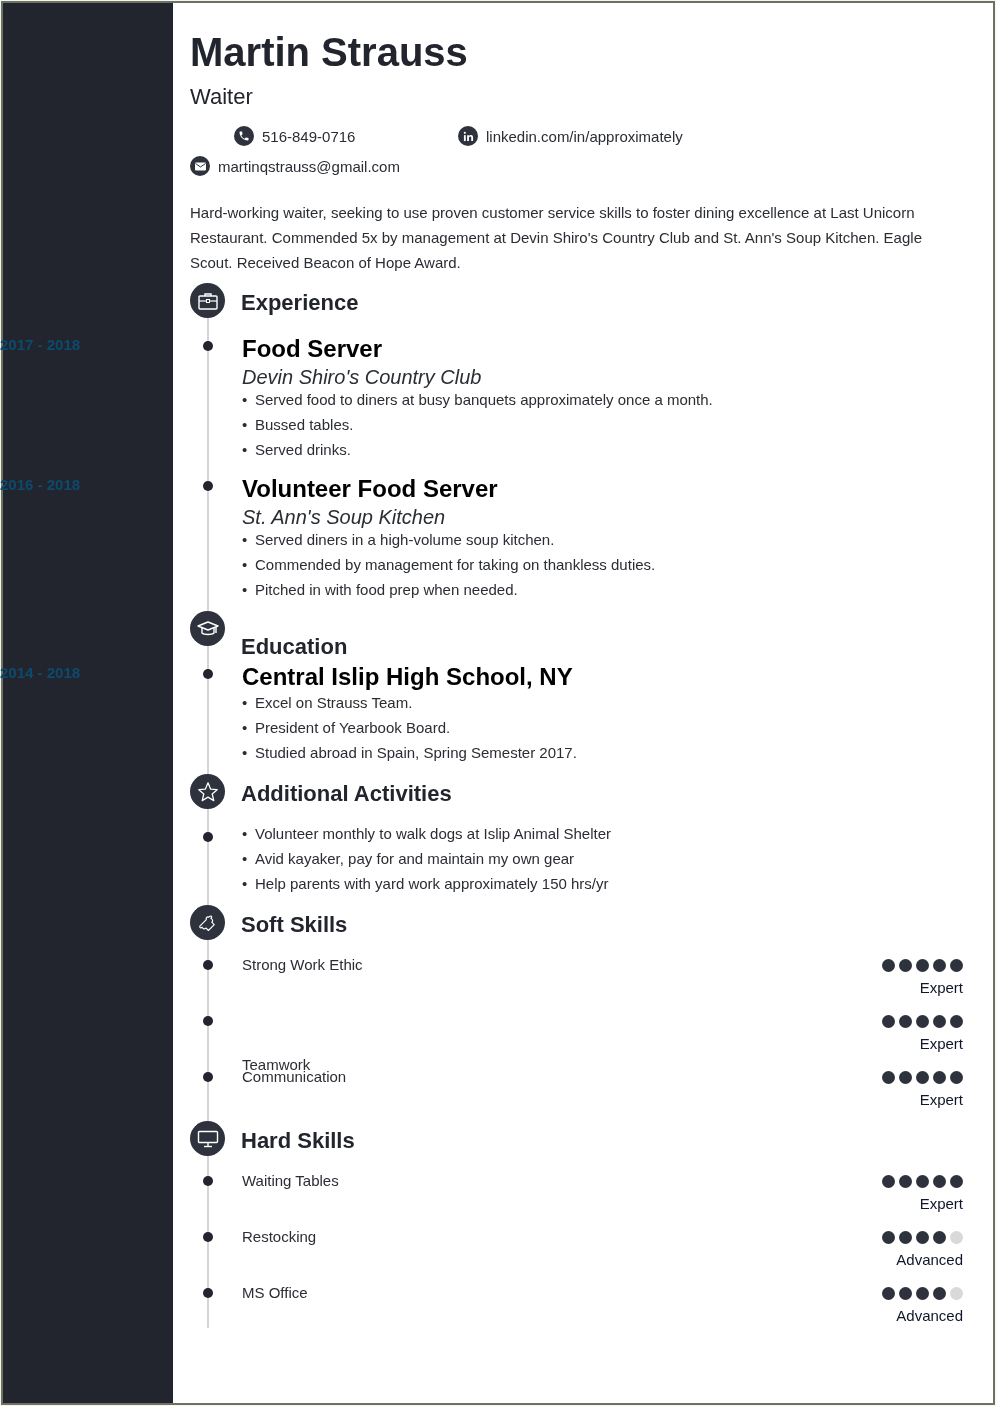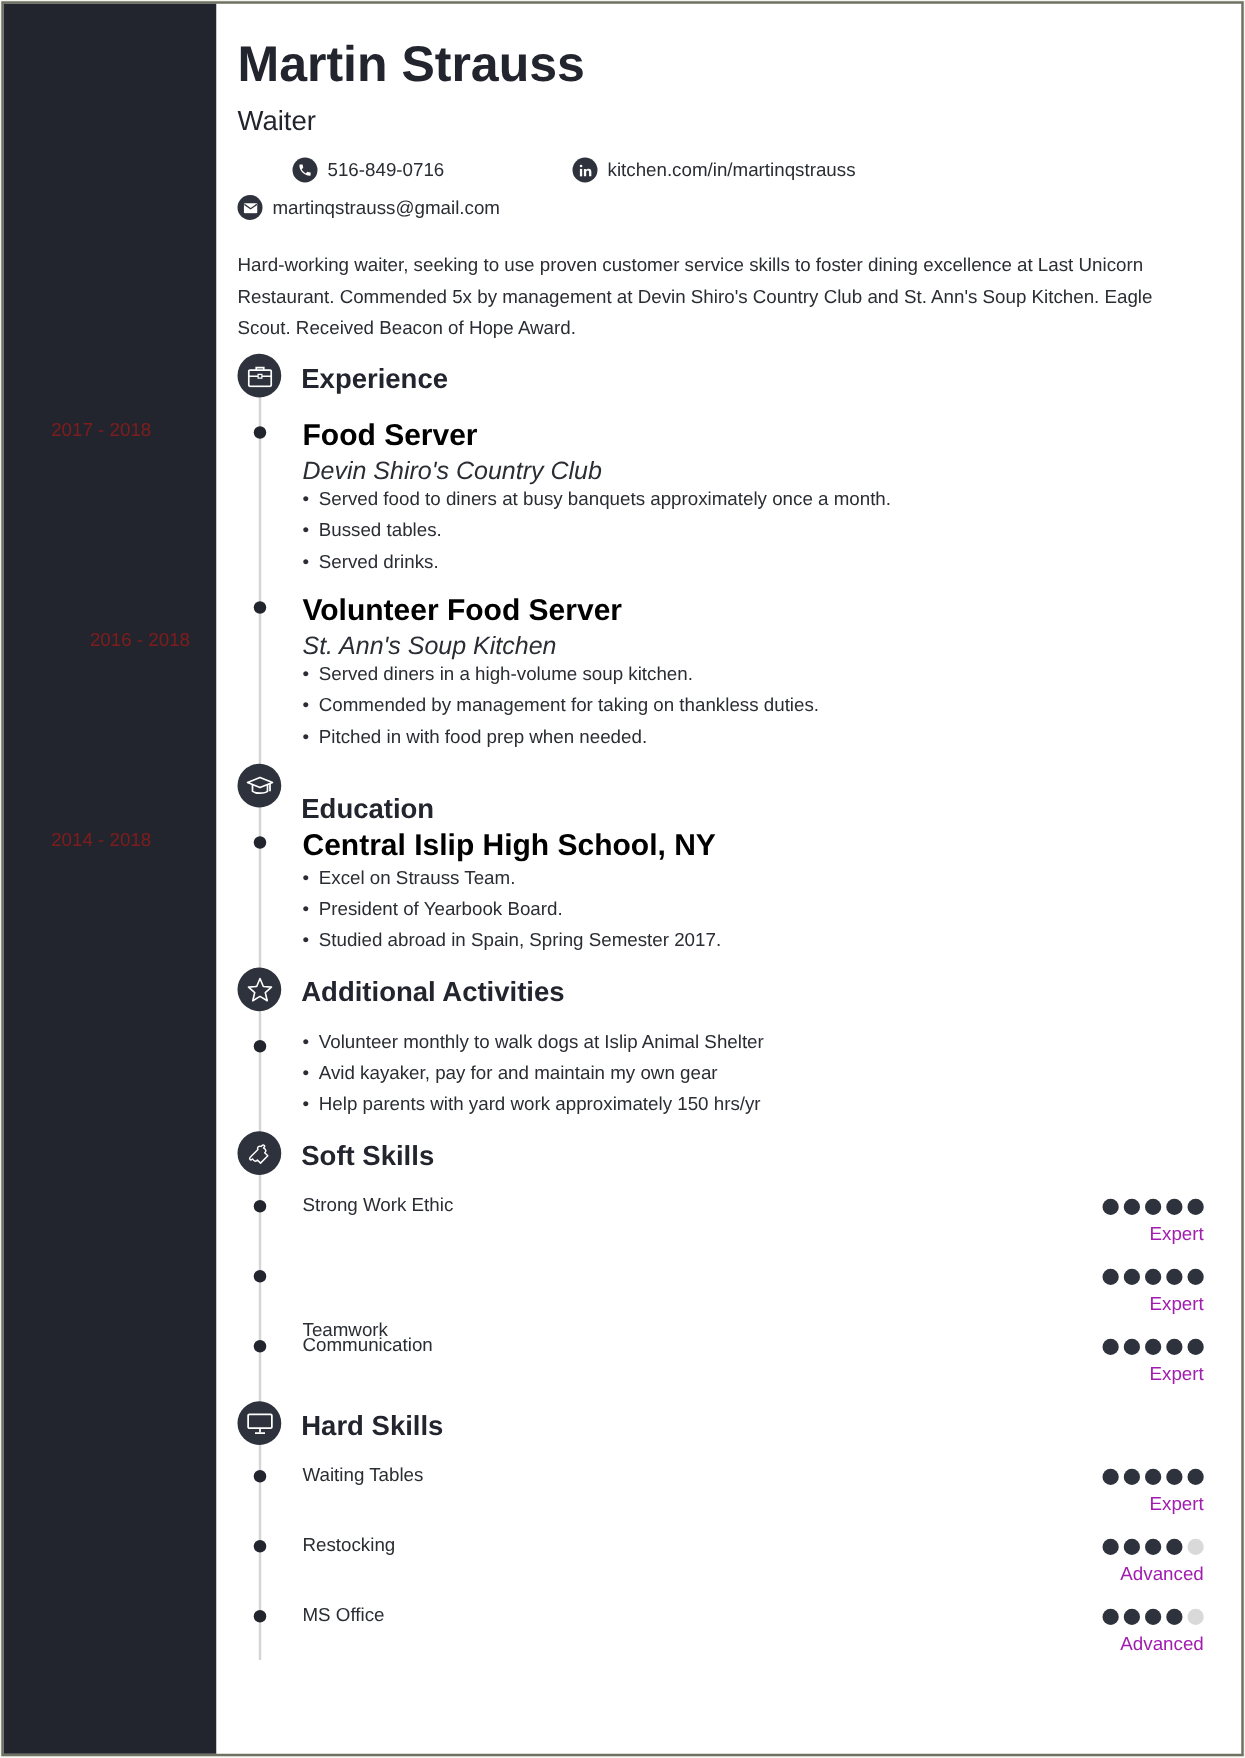--- a/index.html
+++ b/index.html
@@ -10,30 +10,30 @@
     .main { position: absolute; left: 190px; top: 0; width: 780px; }
     .name { position: absolute; top: 30px; left: 0; font-size: 40px; font-weight: bold; color: #22252d; letter-spacing: 0px; }
     .role { position: absolute; top: 84px; left: 0; font-size: 22px; color: #22252d; }
     .contact { position: absolute; display: flex; align-items: center; font-size: 15px; color: #2a2d33; }
     .cicon { width: 20px; height: 20px; border-radius: 50%; background: #2e323c; margin-right: 8px; display: flex; align-items: center; justify-content: center; }
     .summary { position: absolute; top: 200px; left: 0; width: 750px; font-size: 15px; line-height: 25px; color: #2a2d33; }
     .timeline-line { position: absolute; left: 207px; width: 2px; background: #d5d5d5; }
     .sec-icon { position: absolute; left: 190px; width: 35px; height: 35px; border-radius: 50%; background: #2e323c; display: flex; align-items: center; justify-content: center; }
     .sec-title { position: absolute; left: 241px; font-size: 22px; font-weight: bold; color: #22252d; }
     .dot { position: absolute; left: 203px; width: 10px; height: 10px; border-radius: 50%; background: #22252d; }
-    .date { position: absolute; left: 0; width: 162px; text-align: center; font-size: 15px; font-weight: normal; color: #7f1d1d; }
+    .date { position: absolute; left: 0; width: 162px; text-align: left; font-size: 15px; font-weight: bold; color: #0c4a6e; }
     .job-title { position: absolute; left: 242px; font-size: 24px; font-weight: bold; color: #000000; }
     .company { position: absolute; left: 242px; font-size: 20px; font-style: italic; color: #2a2d33; }
     .bullet { position: absolute; left: 242px; font-size: 15px; color: #2a2d33; }
     .bullet::before { content: "•"; display: inline-block; width: 13px; }
     .skill-name { position: absolute; left: 242px; font-size: 15px; color: #2a2d33; }
     .rating { position: absolute; right: 33px; display: flex; gap: 4px; }
     .rdot { width: 13px; height: 13px; border-radius: 50%; background: #2e323c; }
     .rdot.off { background: #d9d9d9; }
-    .level { position: absolute; right: 33px; font-size: 15px; color: #a21caf; text-align: right; }
+    .level { position: absolute; right: 33px; font-size: 15px; color: #0f172a; text-align: right; }
   </style>
 </head>
 <body>
 
 <div class="frame"></div>
 <div class="sidebar"></div>
 
 <div class="main">
   <div class="name">Martin Strauss</div>
   <div class="role">Waiter</div>
@@ -48,21 +48,21 @@
   </div>
 
   <div class="contact" style="top:126px; left:268px;">
     <span class="cicon">
       <svg width="11" height="11" viewBox="0 0 24 24">
           <rect x="2" y="9" width="4" height="13" fill="#fff"></rect>
           <circle cx="4" cy="4" r="2.3" fill="#fff"></circle>
           <path fill="#fff" d="M9 9h4v2c.6-1.2 2.1-2.3 4.2-2.3 4 0 4.8 2.6 4.8 6V22h-4v-6.5c0-1.6 0-3.6-2.2-3.6S13 13.6 13 15.4V22H9z"></path>
         </svg>
     </span>
-    <span>kitchen.com/in/martinqstrauss</span>
+    <span>linkedin.com/in/approximately</span>
   </div>
 
   <div class="contact" style="top:156px; left:0;">
     <span class="cicon">
       <svg width="11" height="9" viewBox="0 0 22 16">
           <rect x="0" y="0" width="22" height="16" rx="2" fill="#fff"></rect>
           <path d="M1 2l10 7 10-7" stroke="#2e323c" stroke-width="2" fill="none"></path>
         </svg>
     </span>
     <span>martinqstrauss@gmail.com</span>
@@ -84,21 +84,21 @@
 <div class="sec-title" style="top:290px;">Experience</div>
 
 <div class="date" style="top:336px;">2017 - 2018</div>
 <div class="dot" style="top:341px;"></div>
 <div class="job-title" style="top:335px;">Food Server</div>
 <div class="company" style="top:366px;">Devin Shiro's Country Club</div>
 <div class="bullet" style="top:391px;">Served food to diners at busy banquets approximately once a month.</div>
 <div class="bullet" style="top:416px;">Bussed tables.</div>
 <div class="bullet" style="top:441px;">Served drinks.</div>
 
-<div class="date" style="top:504px;margin-left:31px;">2016 - 2018</div>
+<div class="date" style="top:476px;">2016 - 2018</div>
 <div class="dot" style="top:481px;"></div>
 <div class="job-title" style="top:475px;">Volunteer Food Server</div>
 <div class="company" style="top:506px;">St. Ann's Soup Kitchen</div>
 <div class="bullet" style="top:531px;">Served diners in a high-volume soup kitchen.</div>
 <div class="bullet" style="top:556px;">Commended by management for taking on thankless duties.</div>
 <div class="bullet" style="top:581px;">Pitched in with food prep when needed.</div>
 
 <div class="sec-icon" style="top:611px;">
   <svg width="22" height="18" viewBox="0 0 22 18">
       <path d="M1 6l10-4 10 4-10 4z" fill="none" stroke="#fff" stroke-width="1.4" stroke-linejoin="round"></path>

